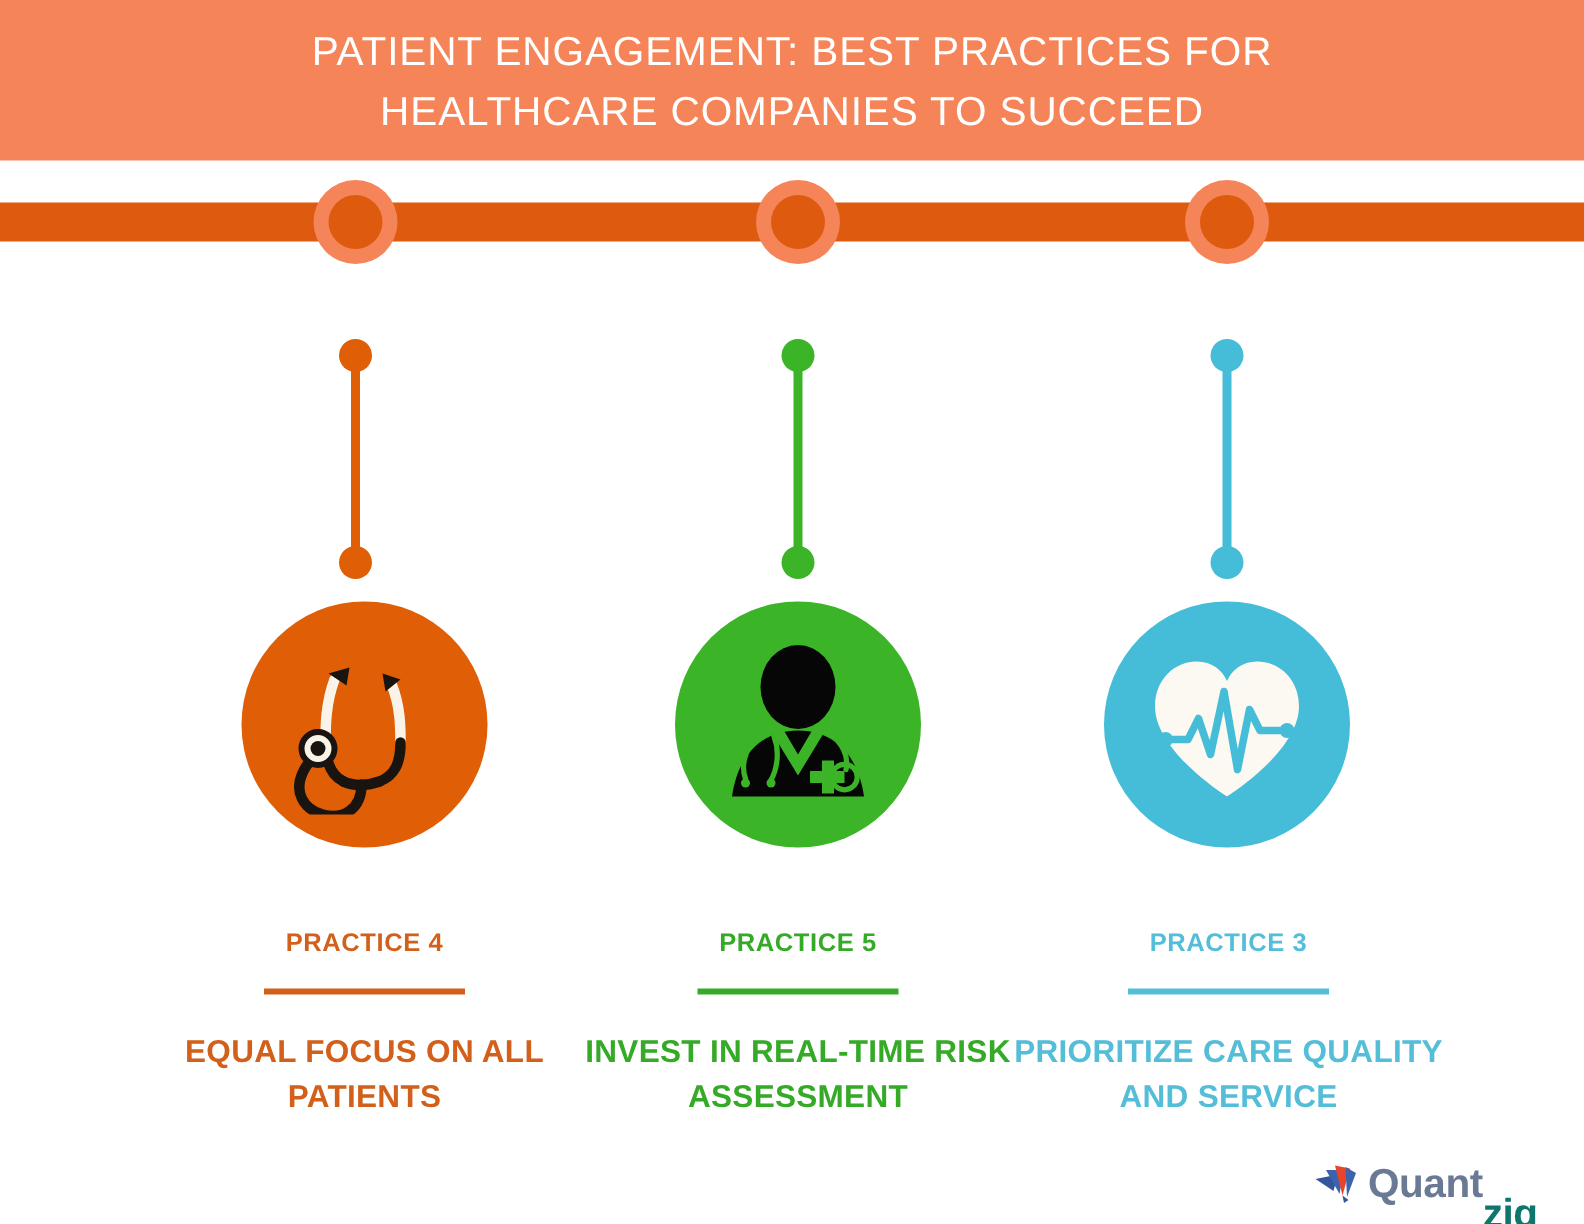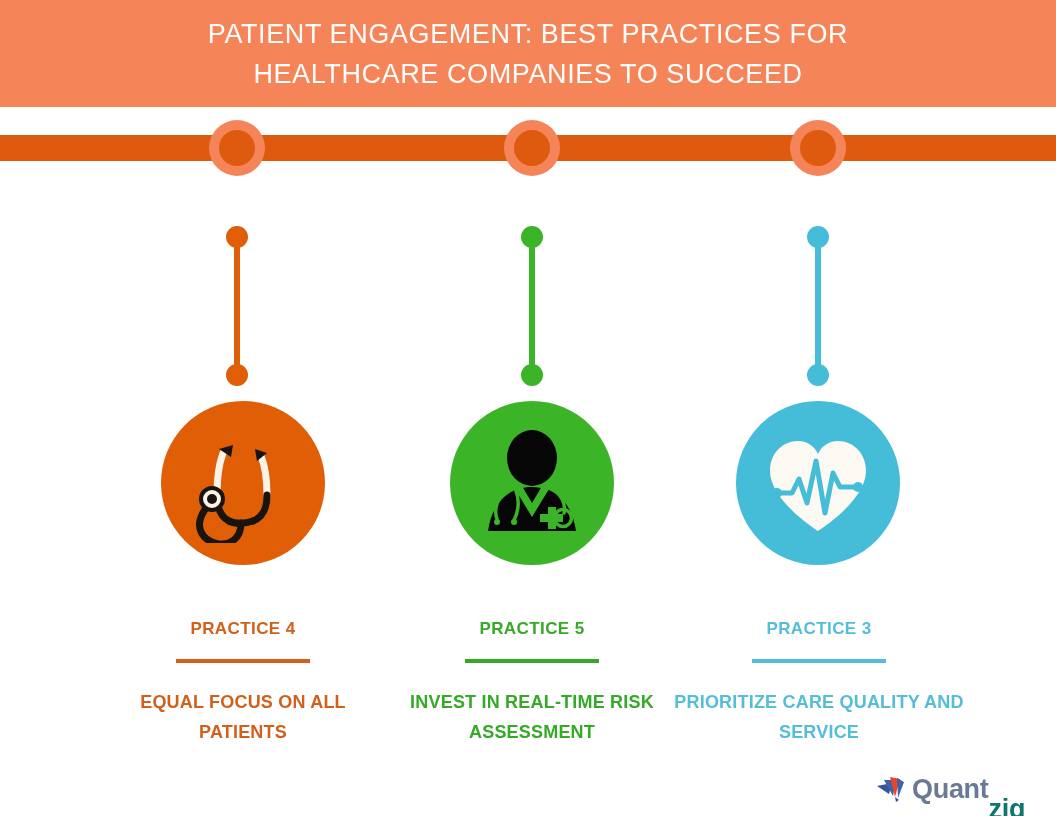--- a/index.html
+++ b/index.html
@@ -139,21 +139,21 @@
     line-height: 22px;
   }
   .divider {
     width: 134px;
     height: 4px;
     margin: 19px auto 0 auto;
   }
   .practice-desc {
     margin-top: 24px;
     font-family: "Liberation Sans", sans-serif;
-    font-size: 18px;
+    font-size: 21px;
     font-weight: bold;
     letter-spacing: 0.2px;
     line-height: 30px;
   }
 
   .t-orange { color: #D2601A; }
   .t-green  { color: #35AA27; }
   .t-blue   { color: #54BDD8; }
 
   .d-orange { background: #D2601A; }

